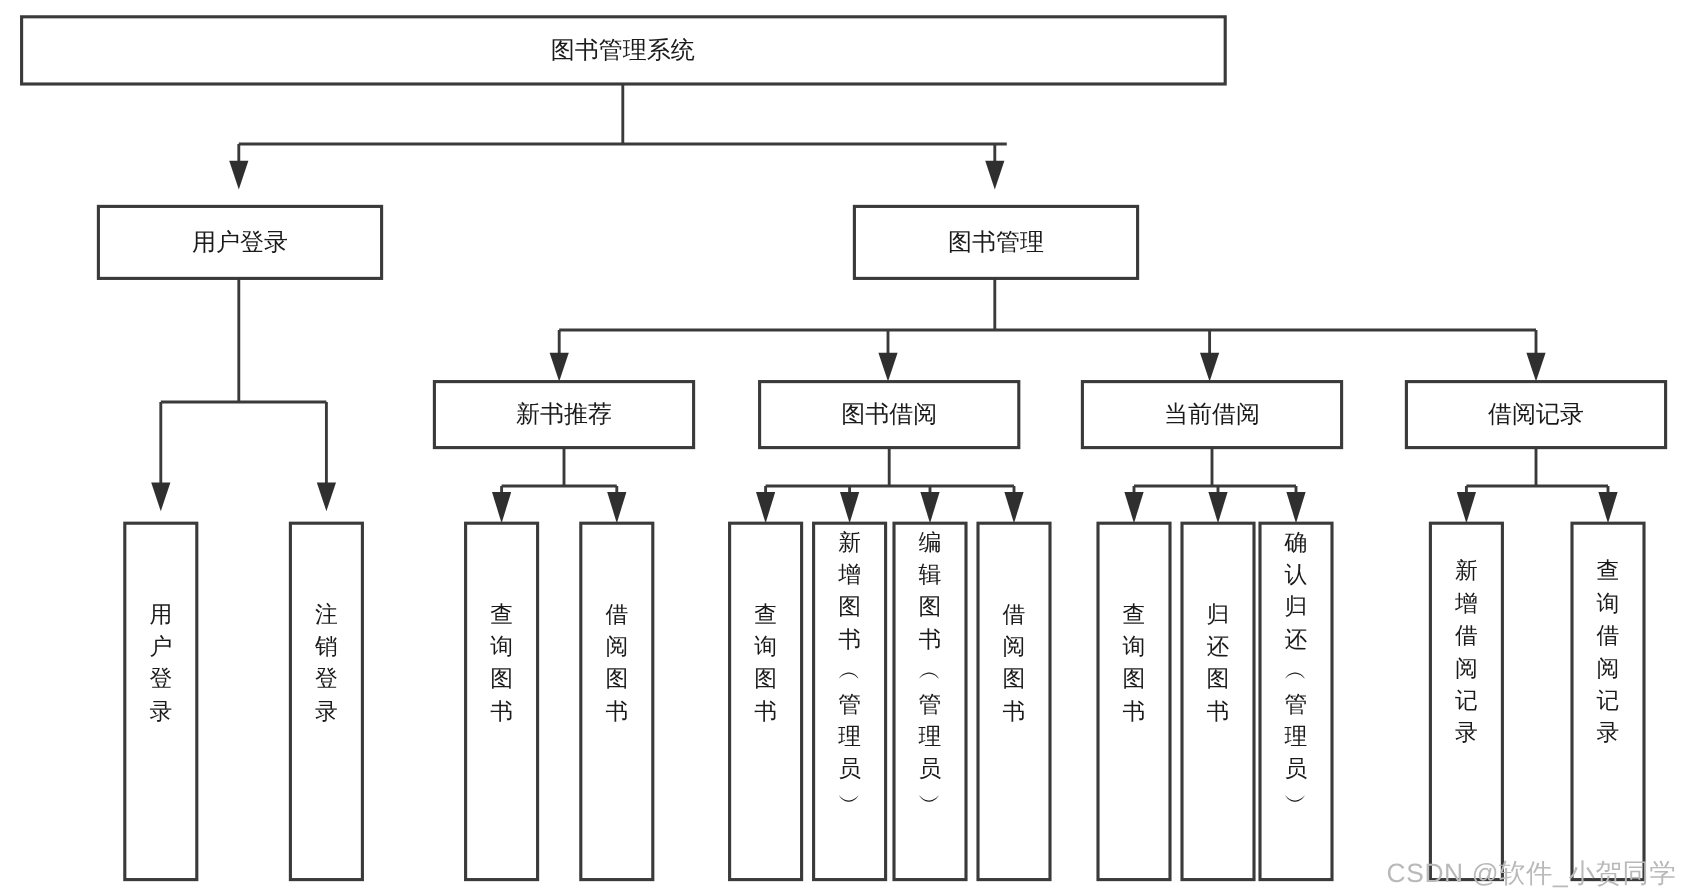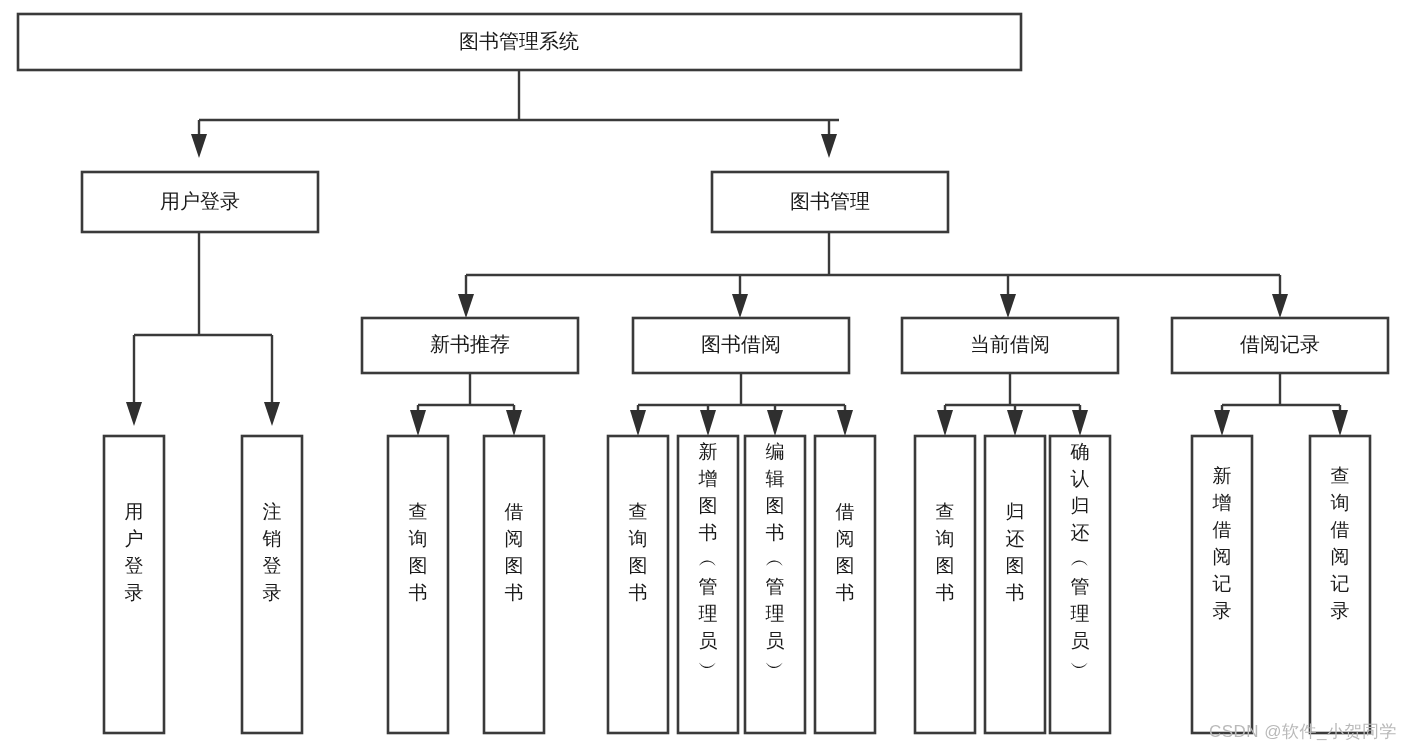--- a/index.html
+++ b/index.html
@@ -57,21 +57,21 @@
     font-family: "Liberation Sans", "DejaVu Sans", sans-serif;
     font-size: 19px;
     fill: #1a1a1a;
     text-anchor: middle;
   }
   .watermark {
     position: absolute;
     right: 8px;
     bottom: 4px;
     font-family: "Liberation Sans", "DejaVu Sans", sans-serif;
-    font-size: 17px;
+    font-size: 22px;
     color: #b9b9b9;
     letter-spacing: 0.5px;
     white-space: nowrap;
     pointer-events: none;
   }
 </style>
 </head>
 <body>
 
 <div id="diagram-root">

